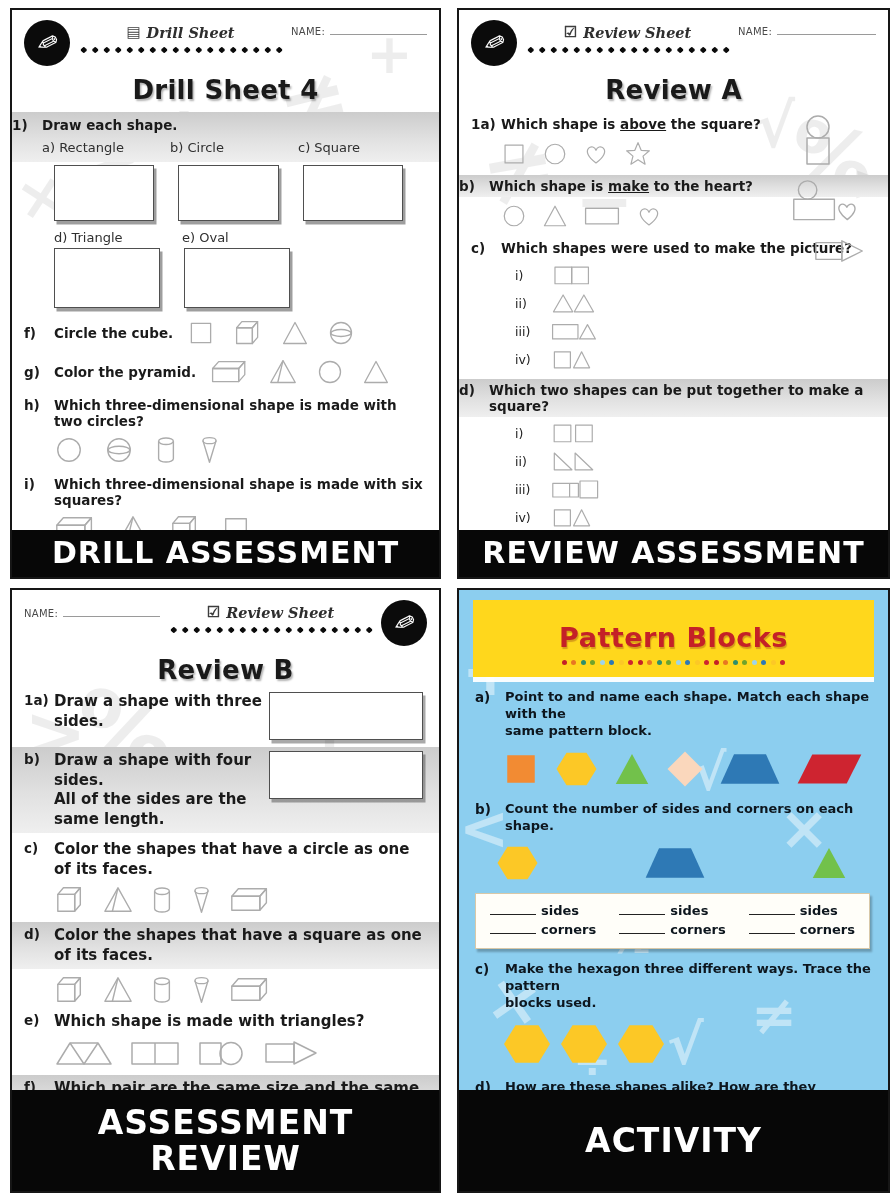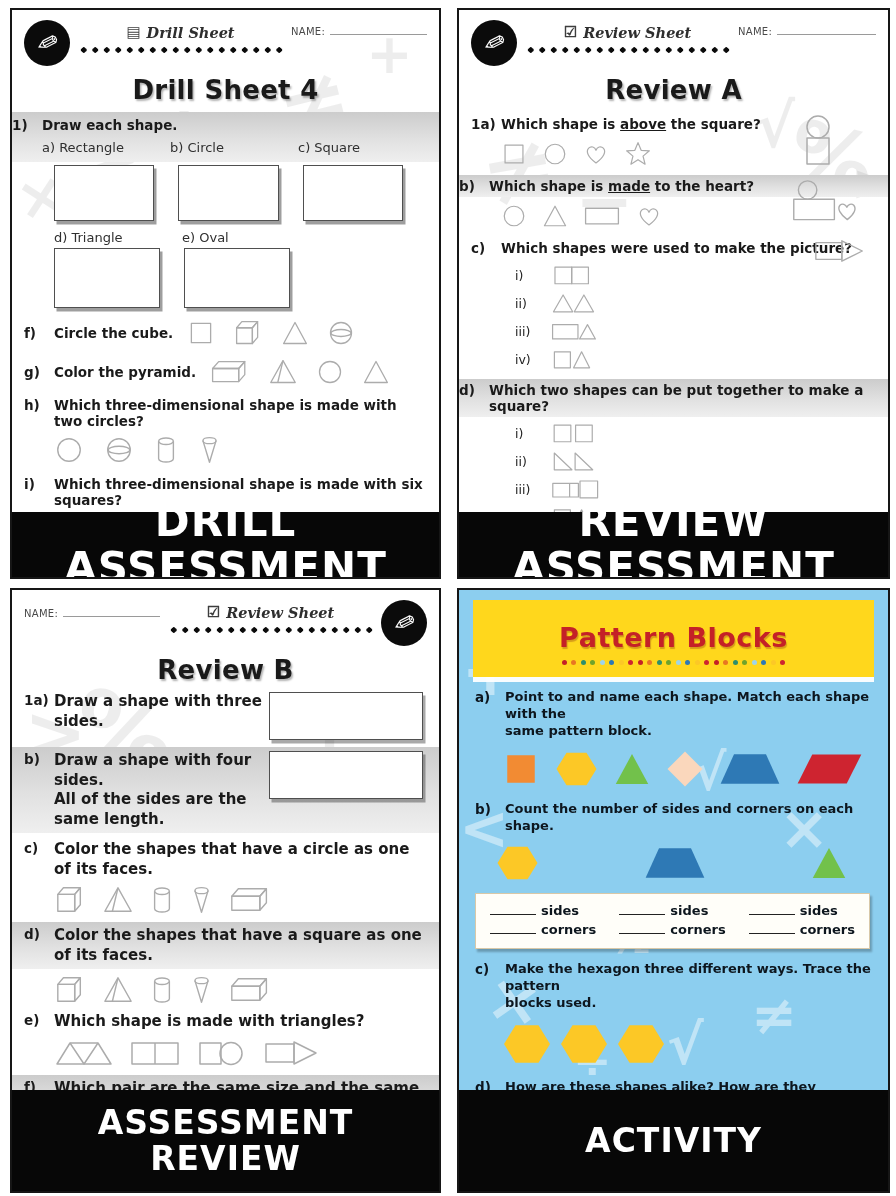--- a/index.html
+++ b/index.html
@@ -13,21 +13,21 @@
   #card-poster {left:457px;top:588px;width:429px;height:601px}
 
   .sheet{flex:1;position:relative;padding:6px 12px 0;overflow:hidden}
   .sheet>*{position:relative;z-index:1}
   .wm{position:absolute;inset:0;z-index:0!important;pointer-events:none}
   .wm span{position:absolute;font-weight:bold;color:rgba(0,0,0,0.07);line-height:1}
   #card-poster .wm span{color:rgba(255,255,255,0.45)}
 
   .banner{background:#070707;color:#fff;display:flex;flex-direction:column;align-items:center;
           justify-content:center;font-weight:800;letter-spacing:1px;line-height:1.08;flex:none;text-align:center}
-  #card-drill .banner,#card-reviewA .banner{height:65px;font-size:42px}
+  #card-drill .banner,#card-reviewA .banner{height:47px;font-size:30px}
   #card-reviewB .banner,#card-poster .banner{height:101px;font-size:33px}
 
   
   .hdr{display:flex;align-items:flex-start;gap:8px;margin-top:4px}
   .pencil-circle{width:46px;height:46px;border-radius:50%;background:#0b0b0b;color:#fff;
                  display:flex;align-items:center;justify-content:center;font-size:25px;flex:none}
   .pencil-circle span{transform:scaleX(-1) rotate(-18deg)}
   .hdr-mid{width:205px;padding-top:3px}
   .badge-row{display:flex;align-items:center;justify-content:center;gap:6px;
              font-family:"DejaVu Serif",serif;font-style:italic;font-weight:bold;
@@ -303,21 +303,21 @@
                 <path d="M16,27 C6.5,20 3,13 7,8.8 C10,5.7 14.6,7.4 16,11.4 C17.4,7.4 22,5.7 25,8.8 C29,13 25.5,20 16,27 Z" fill="none" stroke="#ACACAC" stroke-width="1.5" stroke-linejoin="round"></path>
               </svg>
               <svg viewBox="0 0 34 32" width="28" height="26">
                 <polygon points="17,2 20.9,11.5 31,12.1 23.2,18.6 25.7,28.5 17,23 8.3,28.5 10.8,18.6 3,12.1 13.1,11.5" fill="none" stroke="#ACACAC" stroke-width="1.5" stroke-linejoin="round"></polygon>
               </svg>
             </div>
           </div>
           <div class="qa">
             <div class="qa-line graybar fullbleed">
               <span class="qa-num">b)</span>
-              <span><span>Which shape is </span><span class="u">made</span><span> to the heart?</span></span>
+              <span><span>Which shape is </span><span class="u">make</span><span> to the heart?</span></span>
             </div>
             <div class="qa-fig" style="right: 12px; top: 4px;"><svg viewBox="0 0 80 52" width="74" height="48">
                 <circle cx="19" cy="12" r="10" fill="none" stroke="#ACACAC" stroke-width="1.5" stroke-linejoin="round"></circle>
                 <rect x="4" y="22" width="44" height="22" fill="none" stroke="#ACACAC" stroke-width="1.5" stroke-linejoin="round"></rect>
                 <path d="M62,44 C54,38 51,32 54,28.5 C56.5,26 60.3,27.4 61.5,30.7 C62.7,27.4 66.5,26 69,28.5 C72,32 70,38 62,44 Z" fill="none" stroke="#ACACAC" stroke-width="1.5" stroke-linejoin="round"></path>
               </svg></div>
             <div class="opt-row">
               <svg viewBox="0 0 32 32" width="26" height="26">
                 <circle cx="16" cy="16" r="12" fill="none" stroke="#ACACAC" stroke-width="1.5" stroke-linejoin="round"></circle>
               </svg>

